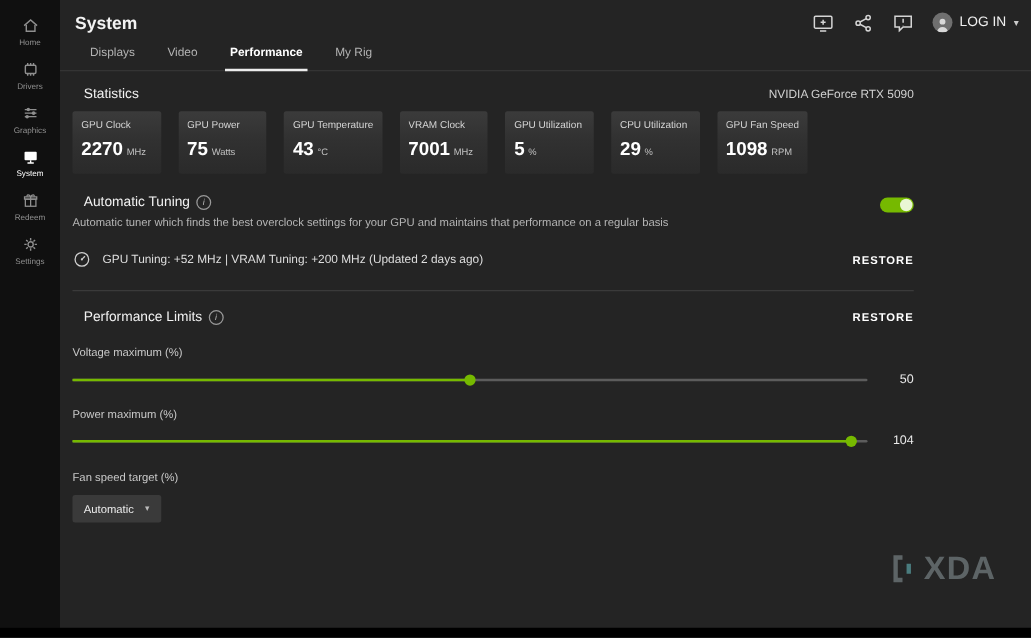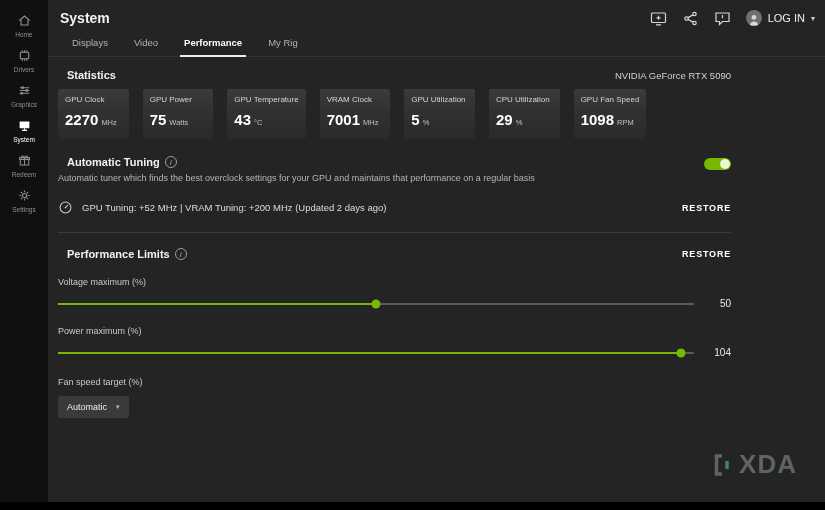--- a/index.html
+++ b/index.html
@@ -31,21 +31,21 @@
   .login-label{font-size:11px;color:#f0f0f0;}
   .chev{font-size:8px;color:#cccccc;}
   
   .tabs{display:flex;gap:2px;padding-left:12px;border-bottom:1px solid #343434;}
   .tab{padding:7px 12px 8px;font-size:9.5px;color:#b3b3b3;position:relative;cursor:pointer;}
   .tab.active{color:#ffffff;font-weight:bold;}
   .tab.active::after{content:"";position:absolute;left:8px;right:8px;bottom:-1px;height:2px;background:#ececec;}
   
   .content{padding:12px 0 0 10px;width:673px;}
   .stats-head{display:flex;align-items:center;justify-content:space-between;}
-  .section-title{font-size:11px;font-weight:bold;color:#f2f2f2;display:flex;align-items:center;gap:5px;padding-left:9px;}
+  .section-title{font-size:11px;font-weight:normal;color:#f2f2f2;display:flex;align-items:center;gap:5px;padding-left:9px;}
   .gpu-name{font-size:9.5px;color:#d0d0d0;}
   .info{display:inline-flex;width:10px;height:10px;border:1px solid #9a9a9a;border-radius:50%;
         align-items:center;justify-content:center;color:#bdbdbd;font-size:7px;font-style:italic;font-weight:normal;cursor:pointer;}
   .info::after{content:"i";}
   .cards{display:grid;grid-template-columns:repeat(8,1fr);gap:14px;margin-top:8px;}
   .card{background:linear-gradient(180deg,#3b3b3b 0%,#313131 45%,#2a2a2a 100%);border-radius:2px;
         padding:6px 7px;height:50px;box-sizing:border-box;}
   .card-label{font-size:8px;color:#d4d4d4;white-space:nowrap;overflow:hidden;}
   .card-value{margin-top:7px;font-size:15px;font-weight:bold;color:#ffffff;display:flex;align-items:baseline;gap:3px;}
   .card-unit{font-size:7.5px;color:#c2c2c2;font-weight:normal;}
@@ -65,21 +65,21 @@
   .slider-row{display:flex;align-items:center;gap:13px;margin-top:11px;}
   .track{flex:1;height:2px;background:#5c5c5c;position:relative;border-radius:1px;cursor:pointer;}
   .fill{position:absolute;left:0;top:0;height:100%;background:#76b900;}
   .thumb{position:absolute;top:50%;transform:translate(-50%,-50%);width:9px;height:9px;border-radius:50%;background:#76b900;cursor:pointer;}
   .slider-value{width:24px;text-align:right;font-size:10px;color:#eaeaea;}
   .fan-label{font-size:9px;color:#c9c9c9;margin-top:19px;}
   .dropdown{display:inline-flex;align-items:center;gap:9px;margin-top:9px;background:#3a3a3a;border-radius:2px;
             padding:6px 9px;font-size:9px;color:#ececec;cursor:pointer;}
   .caret{font-size:7px;color:#bbbbbb;}
   
-  .watermark{position:absolute;right:28px;bottom:22px;display:flex;align-items:center;gap:3px;}
+  .watermark{position:absolute;right:28px;bottom:32px;display:flex;align-items:center;gap:3px;}
   .xda-text{font-size:26px;font-weight:bold;color:#5d6466;letter-spacing:1px;}
   .bottombar{height:8px;background:#000000;flex:0 0 auto;}
   svg{display:block;}
 </style>
 </head>
 <body>
 
 <div class="window">
 
 

